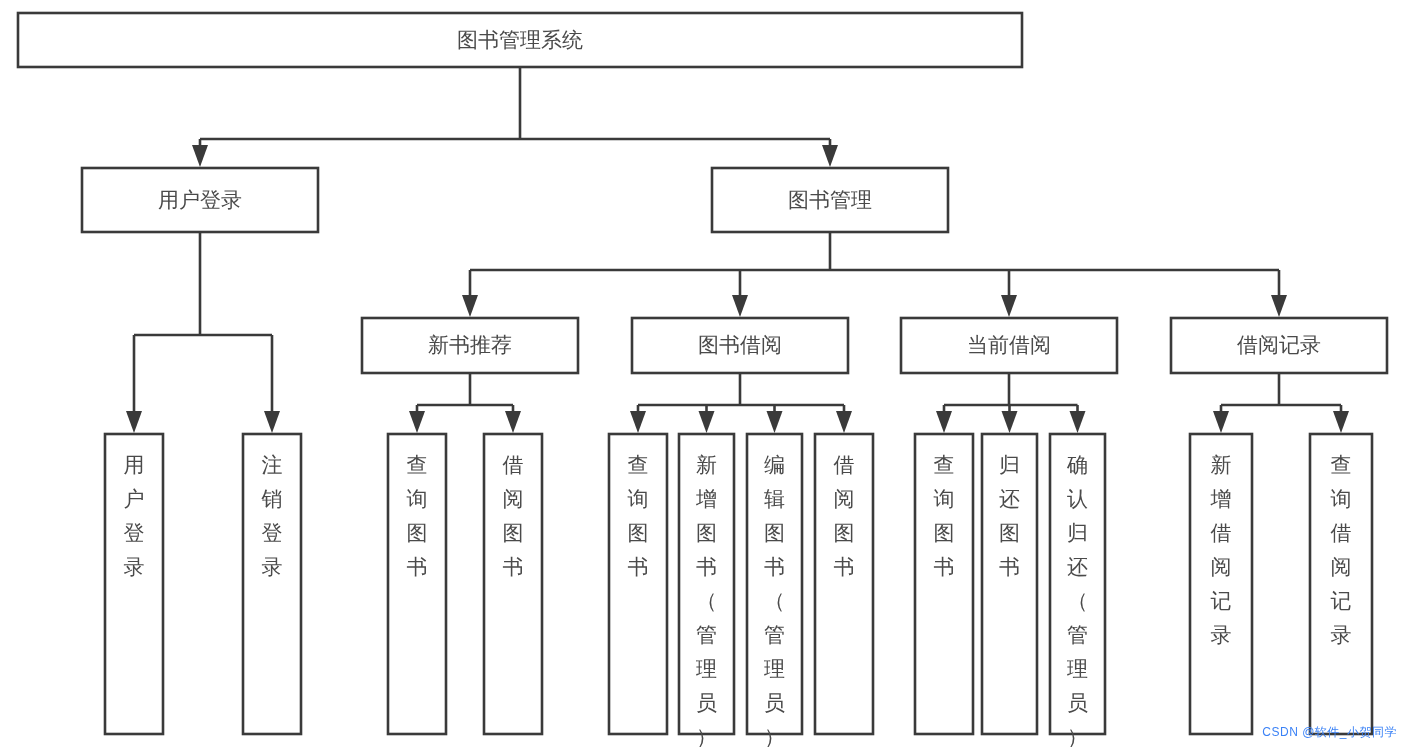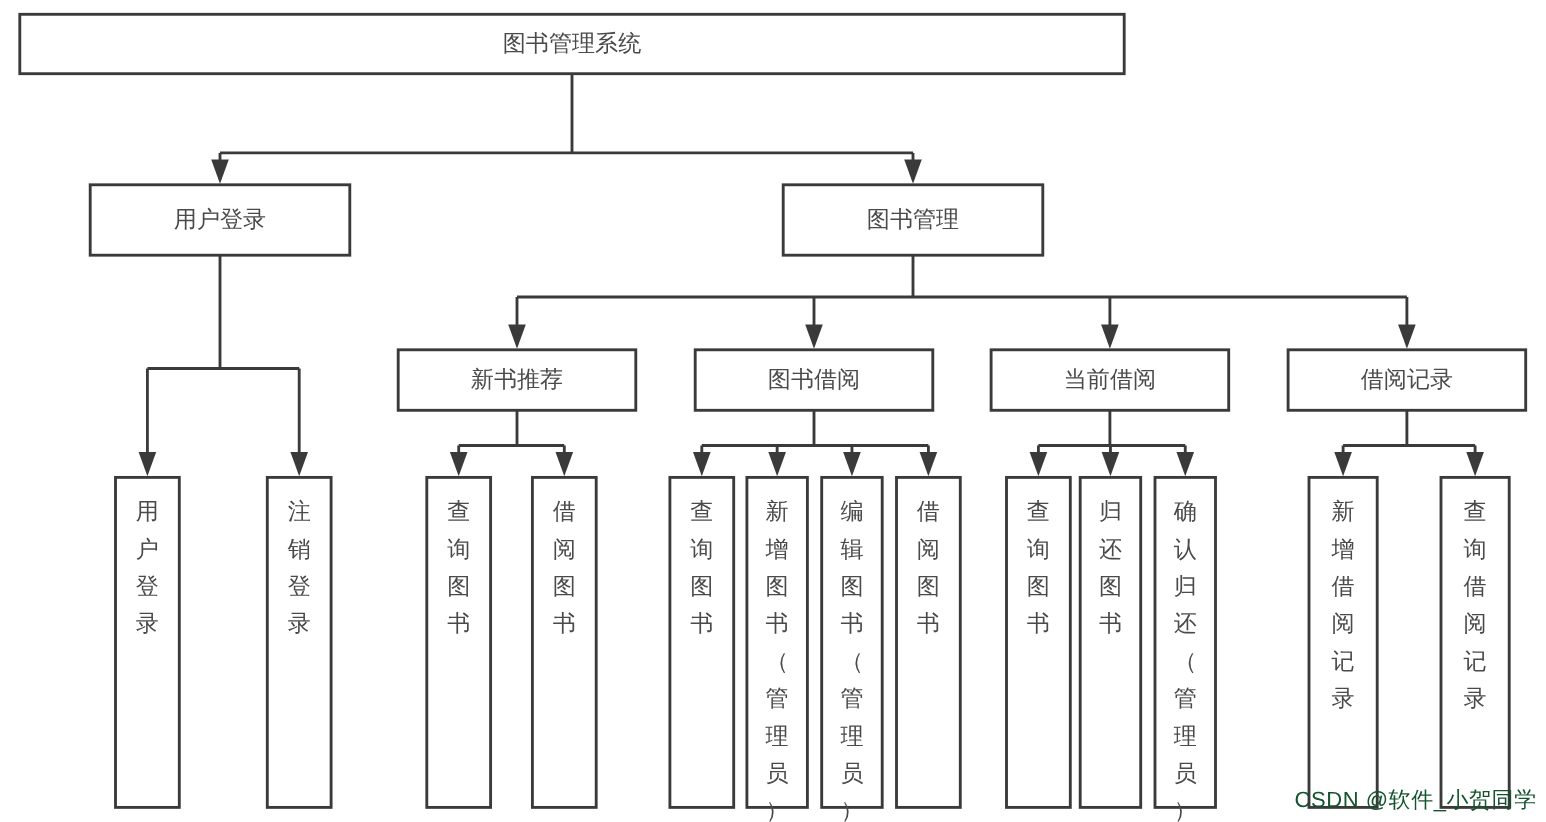--- a/index.html
+++ b/index.html
@@ -51,22 +51,22 @@
     fill: #4a4a4a;
     font-family: "Liberation Sans", "DejaVu Sans", sans-serif;
     font-size: 21px;
     text-anchor: middle;
   }
   .watermark {
     position: absolute;
     right: 8px;
     bottom: 6px;
     font-family: "Liberation Sans", "DejaVu Sans", sans-serif;
-    font-size: 20px;
-    color: #14532d;
+    font-size: 12px;
+    color: #3b82f6;
     letter-spacing: 0.5px;
     white-space: nowrap;
     pointer-events: none;
   }
 </style>
 </head>
 <body>
 
 <div id="diagram-root">
   <svg id="tree-svg" viewBox="0 0 1405 747" xmlns="http://www.w3.org/2000/svg">

